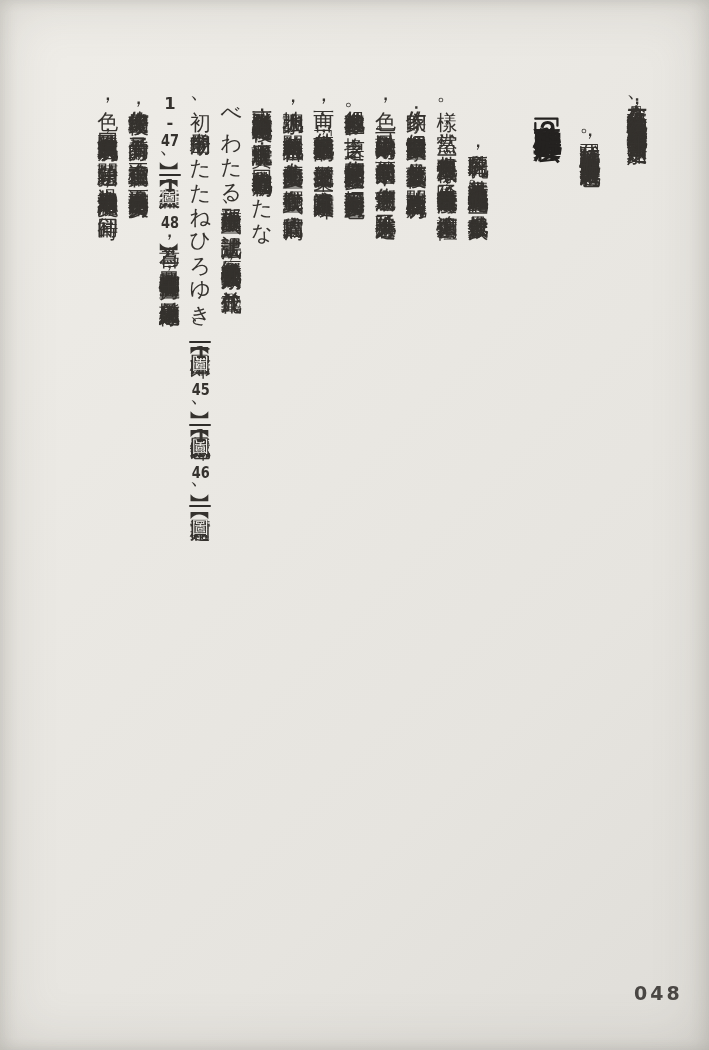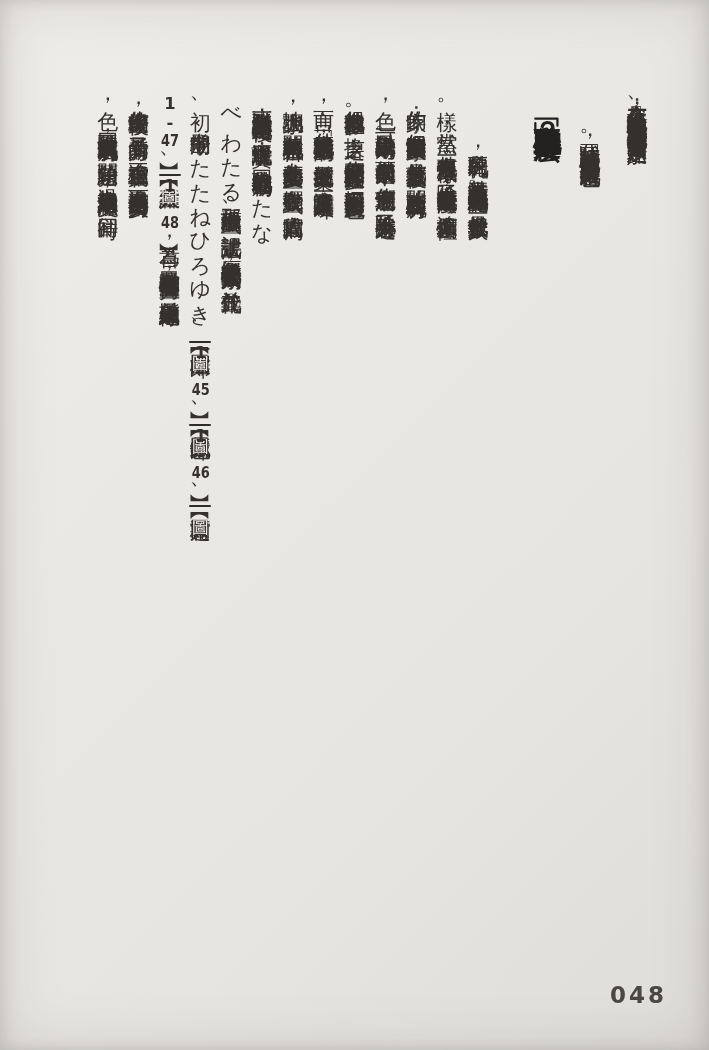--- a/index.html
+++ b/index.html
@@ -46,23 +46,23 @@
     text-orientation: upright;
     font-family:"DejaVu Sans","Liberation Sans",sans-serif;
     font-weight:700; font-size:0.78em; letter-spacing:0;
   }
   .tcy {
     text-combine-upright: all;
     font-family:"DejaVu Sans","Liberation Sans",sans-serif;
     font-weight:700; font-size:0.78em; letter-spacing:0;
   }
   .pageno {
-    position:absolute; left:610px; top:982px;
+    position:absolute; left:634px; top:982px;
     font-family:"DejaVu Sans","Liberation Sans",sans-serif;
-    font-weight:700; font-size:23px; letter-spacing:3px;
+    font-weight:700; font-size:19px; letter-spacing:3px;
     color:#4a4744;
   }
 </style>
 </head>
 <body>
 
 <div class="page">
   <div id="intro-block">
       <div class="col intro-col" style="left: 623px; top: 96px;">爆乳、超乳，更加超越人智的全新生物般的巨大尺寸進化的『縱軸』依然存在；但自此以後，即</div>
       <div class="col intro-col" style="left: 576px; top: 150px;">將迎來更具指向性的「橫軸」，也就是乳房迎來「全新乳格」的時代。</div>

